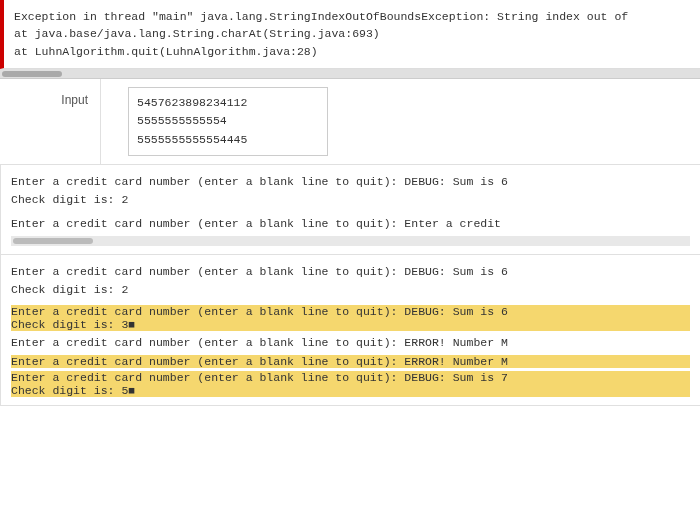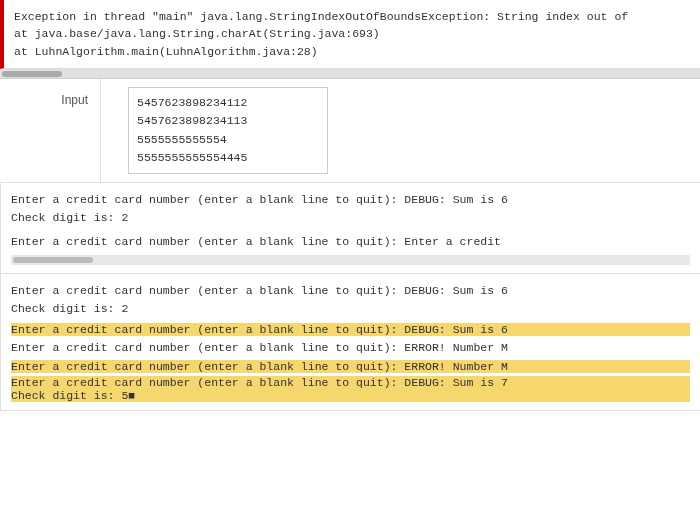--- a/index.html
+++ b/index.html
@@ -141,34 +141,33 @@
     .gap-line {
       height: 6px;
     }
   </style>
 </head>
 <body>
 
 <div class="error-section">
   <div class="line">Exception in thread "main" java.lang.StringIndexOutOfBoundsException: String index out of</div>
   <div class="line">        at java.base/java.lang.String.charAt(String.java:693)</div>
-  <div class="line">        at LuhnAlgorithm.main(LuhnAlgorithm.java:28)</div>
+  <div class="line">        at LuhnAlgorithm.quit(LuhnAlgorithm.java:28)</div>
 </div>
 <div class="hscroll-bar">
   <div class="hscroll-thumb"></div>
 </div>
 
 <div class="main-content">
 
   <div class="row">
     <div class="row-label">Input</div>
     <div class="row-content">
       <div class="input-box">
         <div class="code-line">5457623898234112</div>
-        <div class="code-line">5457623898234113</div>
         <div class="code-line">5555555555554</div>
         <div class="code-line">5555555555554445</div>
       </div>
     </div>
   </div>
 
   <div class="row">
     <div class="row-content">
       <div class="output-block">
         <div class="text-line">Enter a credit card number (enter a blank line to quit): DEBUG: Sum is 6</div>
@@ -185,20 +184,21 @@
   </div>
 
   <div class="row">
     <div class="row-content expected-content">
 
       <div class="text-line">Enter a credit card number (enter a blank line to quit): DEBUG: Sum is 6</div>
       <div class="text-line">Check digit is: 2</div>
       <div class="gap-line"></div>
 
       <span class="highlight-yellow">Enter a credit card number (enter a blank line to quit): DEBUG: Sum is 6</span>
+      <span class="highlight-yellow">Check digit is: 3■</span>
       <div style="height:3px"></div>
 
       <div class="text-line">Enter a credit card number (enter a blank line to quit): ERROR! Number M</div>
       <div style="height:3px"></div>
 
       <span class="highlight-yellow">Enter a credit card number (enter a blank line to quit): ERROR! Number M</span>
       <div style="height:3px"></div>
 
       <span class="highlight-yellow">Enter a credit card number (enter a blank line to quit): DEBUG: Sum is 7</span>
       <span class="highlight-yellow">Check digit is: 5■</span>

